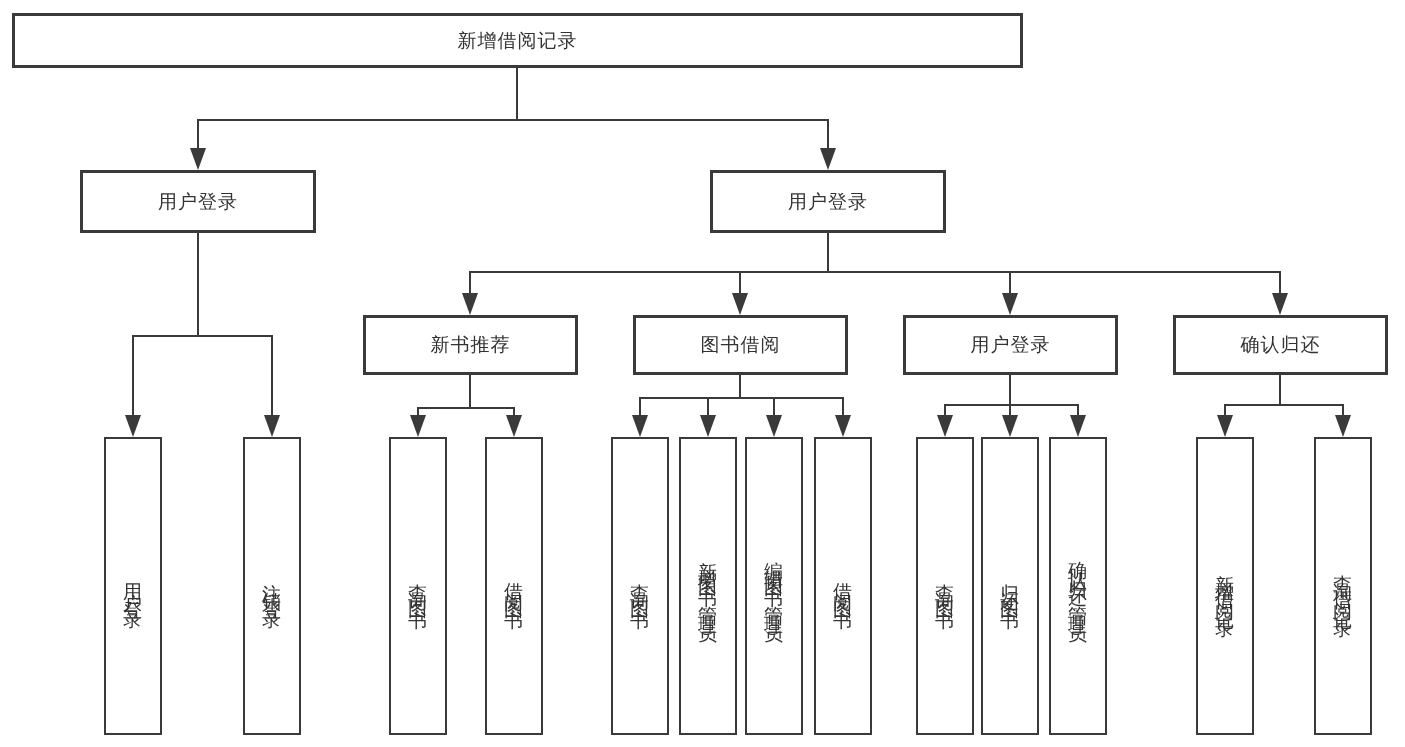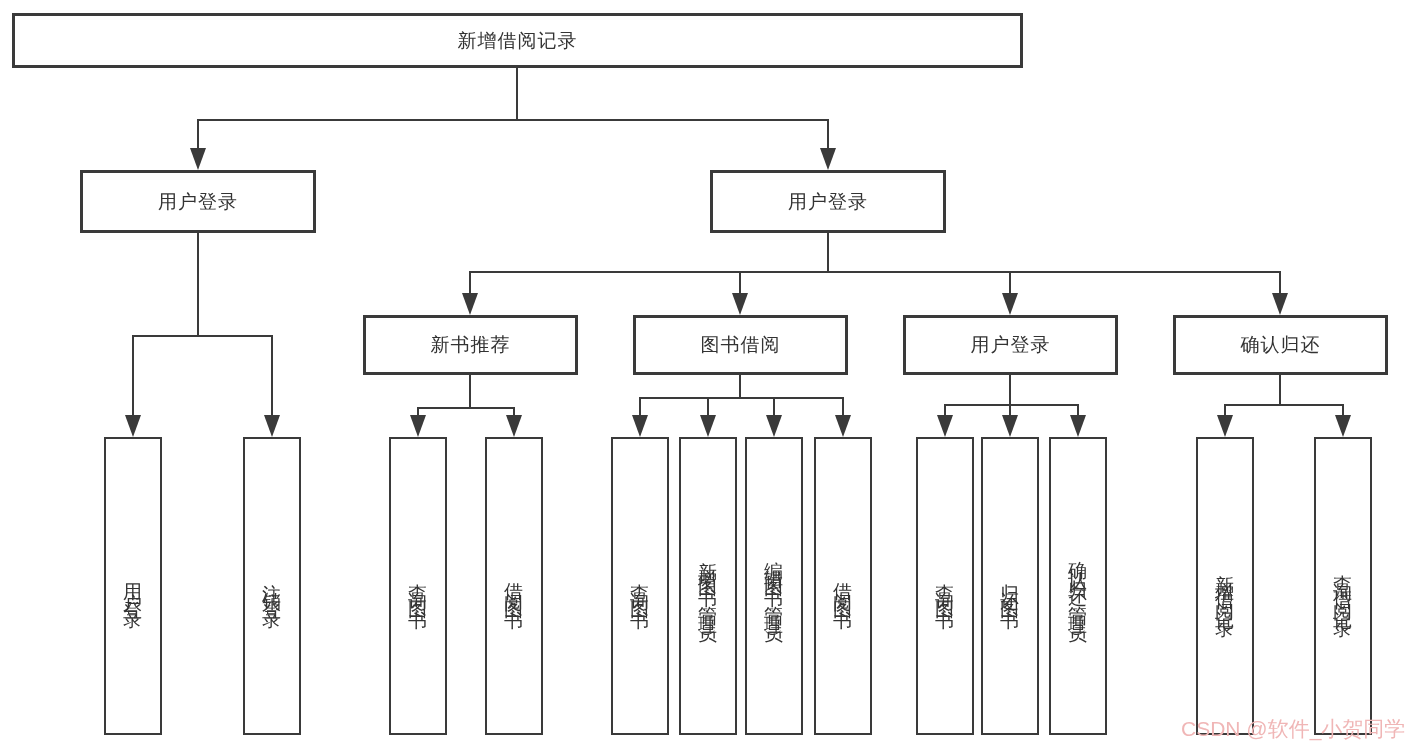--- a/index.html
+++ b/index.html
@@ -158,15 +158,14 @@
     <span class="vtext">确认归还（管理员）</span>
   </div>
 
   <div class="box v" style="left:1196px; top:437px; width:58px; height:298px">
     <span class="vtext">新增借阅记录</span>
   </div>
   <div class="box v" style="left:1314px; top:437px; width:58px; height:298px">
     <span class="vtext">查询借阅记录</span>
   </div>
 
-  <div class="watermark">CSDN @软件_小贺同学</div>
 
 </div>
 
 </body></html>

